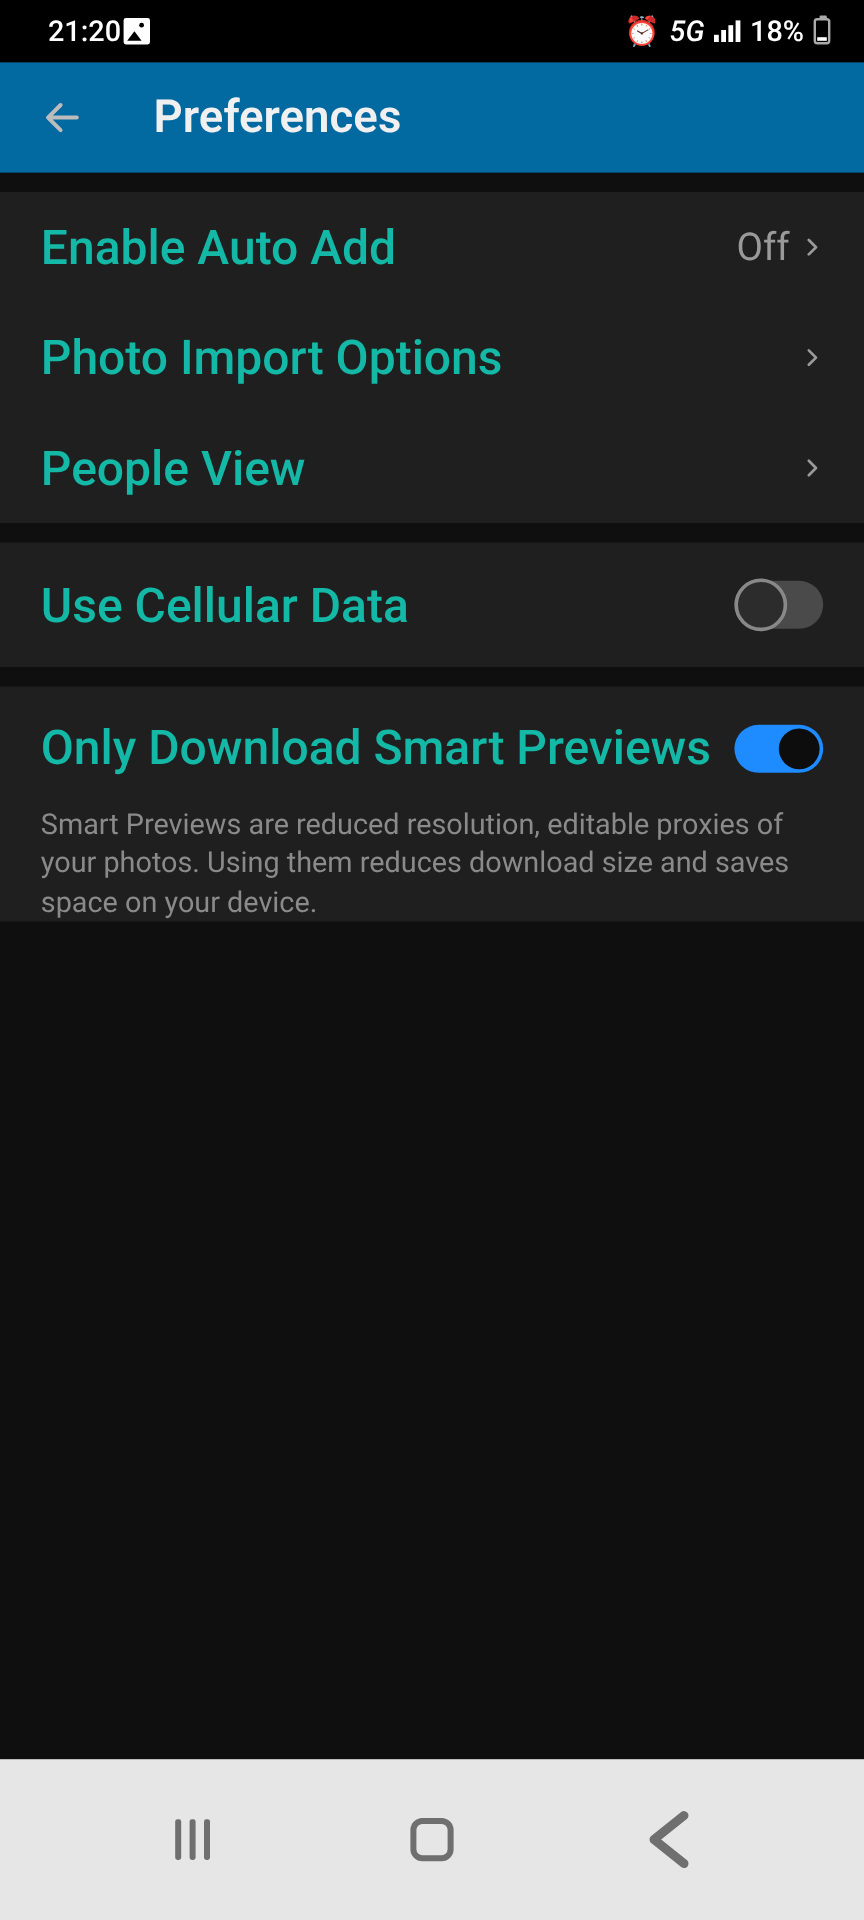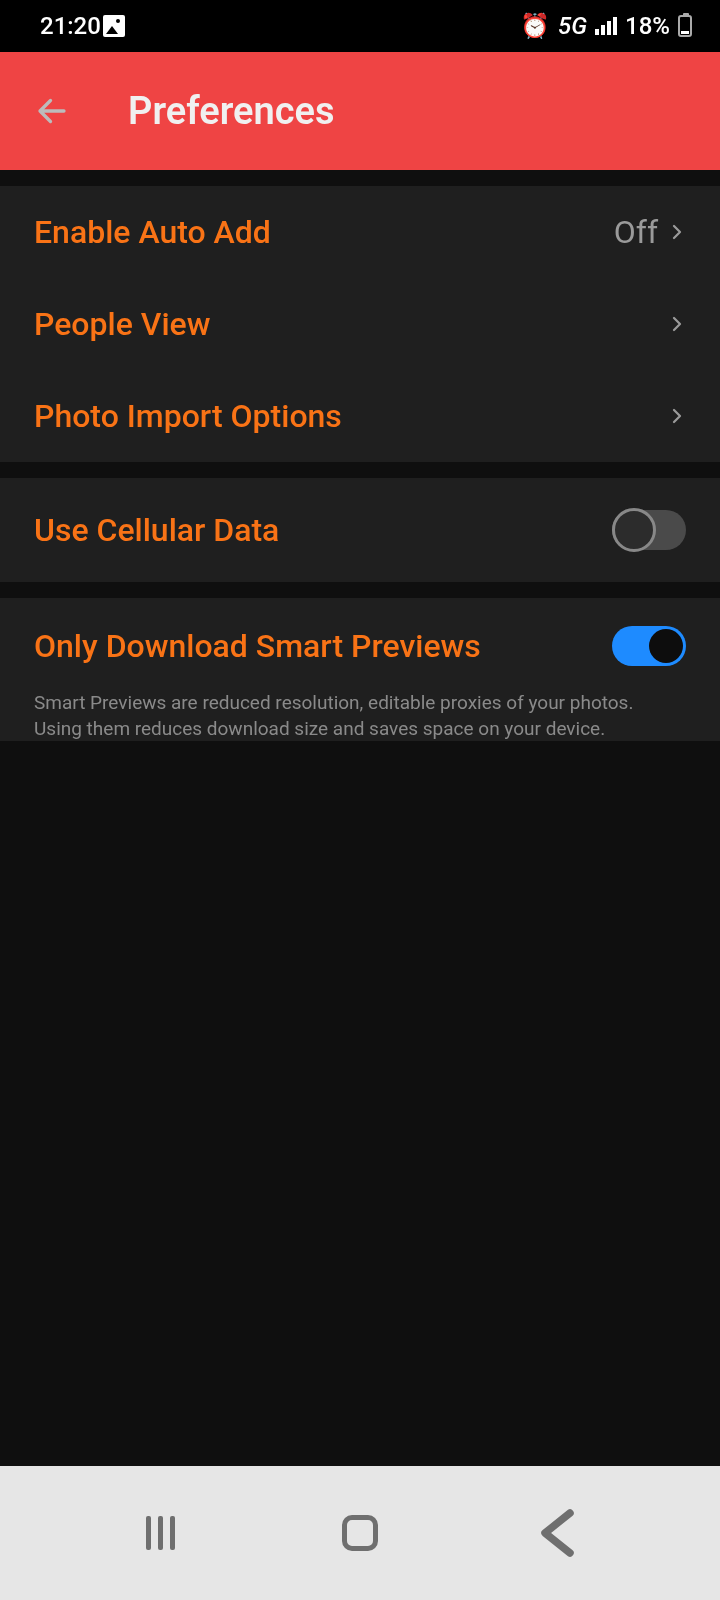--- a/index.html
+++ b/index.html
@@ -42,62 +42,62 @@
   .signal-bars i:nth-child(4){height:18px}
   .battery {
     width: 14px; height: 22px; border: 2px solid #aaa; border-radius: 3px; position: relative;
   }
   .battery::before { content:""; position:absolute; top:-4px; left:3px; width:6px; height:3px; background:#aaa; border-radius:1px;}
   .battery::after { content:""; position:absolute; bottom:1px; left:1px; right:1px; height:18%; background:#fff;}
   .alarm-icon { font-size: 22px; }
   .fiveg { font-style: italic; font-weight: 600; font-size: 20px; }
 
   .app-header {
-    height: 118px;
-    background: #ef4444;
+    height: 92px;
+    background: #0369a1;
     display: flex;
     align-items: center;
     padding-left: 34px;
     gap: 58px;
   }
   .back-arrow { width: 36px; height: 36px; display:flex; align-items:center; justify-content:center;}
   .header-title { font-size: 38px; font-weight: 600; color: #f0f0f0; }
 
   .section-gap { height: 16px; background: #0f0f0f; }
   .section { background: #1f1f1f; }
 
   .row {
     display: flex;
     align-items: center;
     justify-content: space-between;
     padding: 0 34px;
     min-height: 92px;
   }
-  .row-label { font-size: 32px; font-weight: 500; color: #f97316; }
+  .row-label { font-size: 40px; font-weight: 500; color: #14b8a6; }
   .row-right { display: flex; align-items: center; gap: 10px; }
   .row-value { font-size: 32px; color: #9a9a9a; }
   .chevron { width: 18px; height: 18px; color: #9a9a9a; flex-shrink:0; }
 
   .toggle {
     width: 74px; height: 40px; border-radius: 20px; position: relative;
   }
   .toggle.off { background: #4a4a4a; }
   .toggle.off .knob {
     position: absolute; left: 0; top: -2px; width: 44px; height: 44px; border-radius: 50%;
     background: #2c2c2c; border: 3px solid #888;
   }
   .toggle.on { background: #1e8bff; }
   .toggle.on .knob {
     position: absolute; right: 3px; top: 3px; width: 34px; height: 34px; border-radius: 50%;
     background: #0d0d0d;
   }
 
   .row-multi { display:block; padding-top: 28px; }
   .row-multi .row-top { display:flex; align-items:center; justify-content:space-between; margin-bottom: 24px;}
-  .row-desc { font-size: 19px; line-height: 1.35; color: #8a8a8a; padding-right: 10px;}
+  .row-desc { font-size: 24px; line-height: 1.35; color: #8a8a8a; padding-right: 10px;}
 
   .nav-bar {
     position: absolute;
     bottom: 0; left: 0; right: 0;
     height: 134px;
     background: #e6e6e6;
     display: flex;
     align-items: center;
     justify-content: space-around;
     padding: 0 60px;
@@ -144,29 +144,29 @@
   <div class="row">
     <div class="row-label">Enable Auto Add</div>
     <div class="row-right">
       <span class="row-value">Off</span>
       <svg class="chevron" viewBox="0 0 24 24">
           <path d="M8 4l8 8-8 8" stroke="#9a9a9a" stroke-width="3" fill="none" stroke-linecap="round" stroke-linejoin="round"></path>
         </svg>
     </div>
   </div>
   <div class="row">
-    <div class="row-label">People View</div>
+    <div class="row-label">Photo Import Options</div>
     <div class="row-right">
       <svg class="chevron" viewBox="0 0 24 24">
           <path d="M8 4l8 8-8 8" stroke="#9a9a9a" stroke-width="3" fill="none" stroke-linecap="round" stroke-linejoin="round"></path>
         </svg>
     </div>
   </div>
   <div class="row">
-    <div class="row-label">Photo Import Options</div>
+    <div class="row-label">People View</div>
     <div class="row-right">
       <svg class="chevron" viewBox="0 0 24 24">
           <path d="M8 4l8 8-8 8" stroke="#9a9a9a" stroke-width="3" fill="none" stroke-linecap="round" stroke-linejoin="round"></path>
         </svg>
     </div>
   </div>
 </div>
 
 <div class="section-gap"></div>
 

